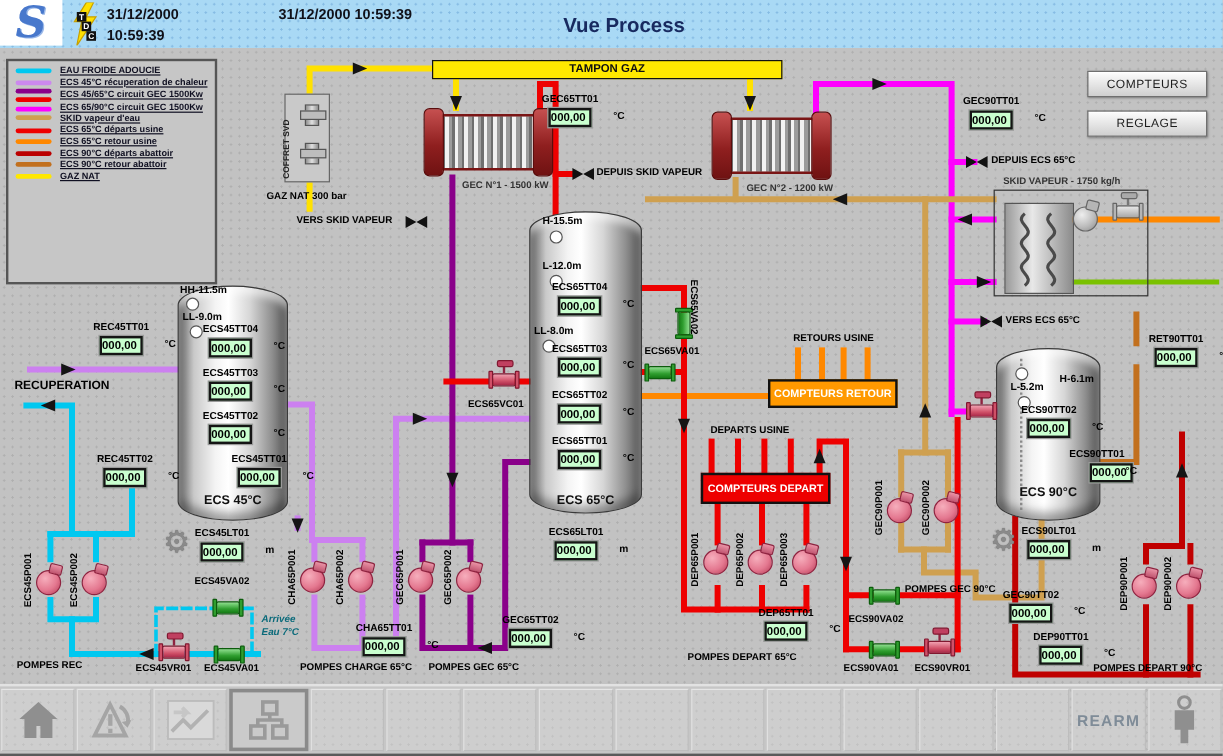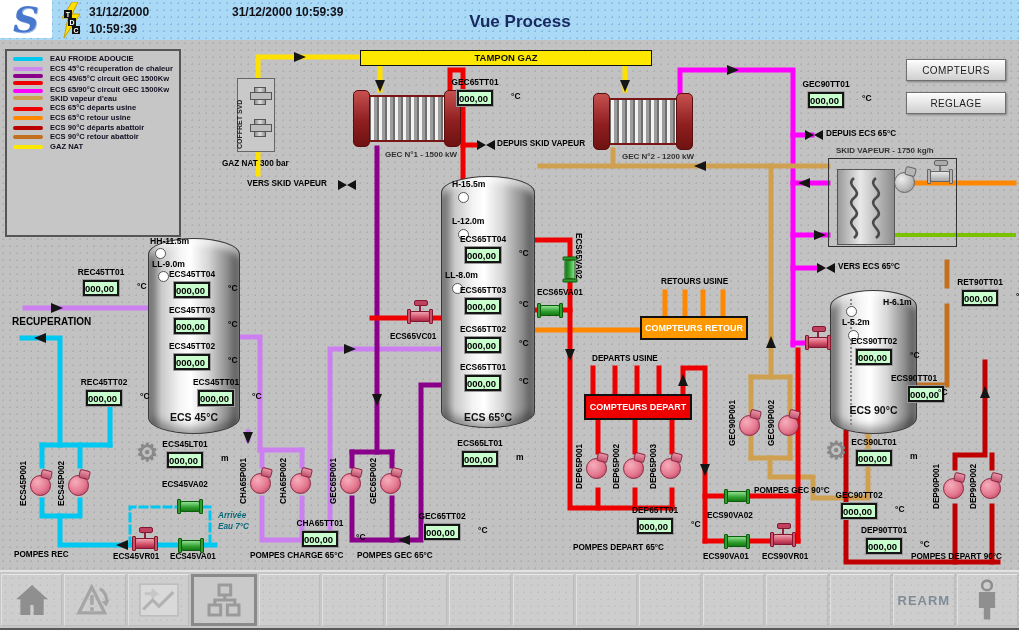--- a/index.html
+++ b/index.html
@@ -23,21 +23,21 @@
   
   #main{position:absolute;left:0;top:40px;width:1019px;height:530px;background:#c2c2c2;
     background-image:radial-gradient(#afafaf 1px,transparent 1px);background-size:7px 7px;}
   #pipes{position:absolute;left:0;top:40px;z-index:1;}
 
   
   #legend{position:absolute;left:5px;top:49px;width:176px;height:188px;z-index:4;background:#c6c6c6;border:2px solid #555;box-sizing:border-box;padding:4px 0 0 6px;}
   .lg-item{display:flex;align-items:center;margin-bottom:1px;}
   .lg-sw{width:30px;margin-right:7px;display:flex;flex-direction:column;gap:3px;}
   .lg-sw i{display:block;height:4px;border-radius:2px;}
-  .lg-tx{font-size:7.6px;font-weight:bold;color:#101022;line-height:8.6px;}
+  .lg-tx{font-size:7.6px;font-weight:bold;color:#101022;line-height:8.6px;text-decoration:underline;}
 
   
   .btn3d{position:absolute;z-index:5;background:linear-gradient(#fdfdfd,#cfcfcf);border:1px solid #6f6f6f;
     box-shadow:inset 0 1px 0 #fff,1px 1px 2px rgba(0,0,0,.35);display:flex;align-items:center;justify-content:center;
     font-size:10px;font-weight:normal;color:#1c1c1c;letter-spacing:.4px;cursor:pointer;box-sizing:border-box;}
 
   
   #banner{position:absolute;left:360px;top:50px;width:292px;height:16px;z-index:4;background:#ffe800;border:1.5px solid #111;
     box-sizing:border-box;text-align:center;font-size:9.5px;font-weight:bold;color:#101010;line-height:13px;}
 
@@ -467,21 +467,21 @@
     <div class="plabel" style="left: 150px; top: 236px; font-size: 8.6px;">HH-11.5m</div>
     <div class="lvl" style="left: 155px; top: 248px;"></div>
     <div class="plabel" style="left: 152px; top: 259px; font-size: 8.6px;">LL-9.0m</div>
     <div class="lvl" style="left: 158px; top: 271px;"></div>
     <div class="plabel" style="left: 452px; top: 179px; font-size: 8.6px;">H-15.5m</div>
     <div class="lvl" style="left: 458px; top: 192px;"></div>
     <div class="plabel" style="left: 452px; top: 216px; font-size: 8.6px;">L-12.0m</div>
     <div class="lvl" style="left: 458px; top: 229px;"></div>
     <div class="plabel" style="left: 445px; top: 270px; font-size: 8.6px;">LL-8.0m</div>
     <div class="lvl" style="left: 452px; top: 283px;"></div>
-    <div class="plabel" style="left: 840px; top: 297px; font-size: 8.6px; margin-left: 43px;">H-6.1m</div>
+    <div class="plabel" style="left: 840px; top: 310px; font-size: 8.6px; margin-left: 43px;">H-6.1m</div>
     <div class="lvl" style="left: 846px; top: 306px;"></div>
     <div class="plabel" style="left: 842px; top: 317px; font-size: 8.6px;">L-5.2m</div>
     <div class="lvl" style="left: 848px; top: 330px;"></div>
     <div class="pump" style="left: 29px; top: 471px;"></div>
     <div class="plabel vlabel" style="left: 19px; top: 506px;">ECS45P001</div>
     <div class="pump" style="left: 67px; top: 471px;"></div>
     <div class="plabel vlabel" style="left: 57px; top: 506px;">ECS45P002</div>
     <div class="pump" style="left: 249px; top: 469px;"></div>
     <div class="plabel vlabel" style="left: 239px; top: 504px;">CHA65P001</div>
     <div class="pump" style="left: 289px; top: 469px;"></div>

